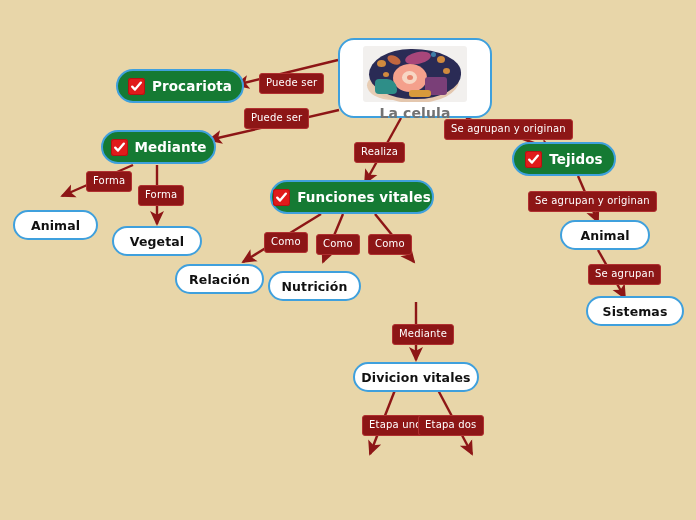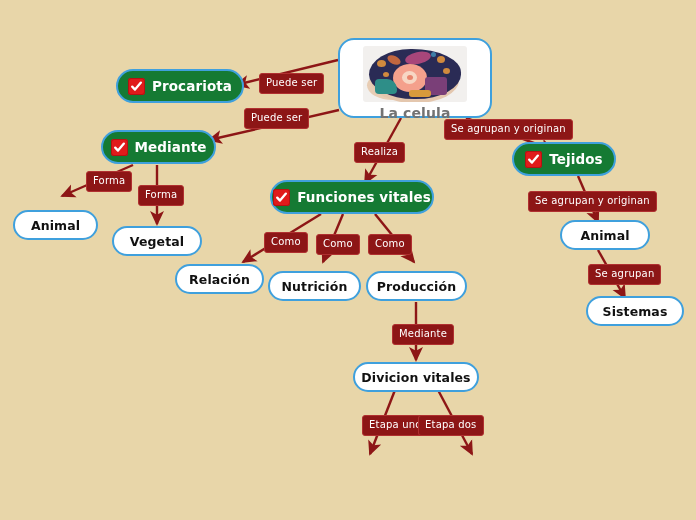--- a/index.html
+++ b/index.html
@@ -303,23 +303,20 @@
   </div>
 
   <div class="node plain" style="left:175px; top:264px; width:89px;">
     <span>Relación</span>
   </div>
 
   <div class="node plain" style="left:268px; top:271px; width:93px;">
     <span>Nutrición</span>
   </div>
 
-  <div class="node plain" style="left:366px; top:271px; width:101px;">
-    <span>Producción</span>
-  </div>
 
   <div class="node plain" style="left:560px; top:220px; width:90px;">
     <span>Animal</span>
   </div>
 
   <div class="node plain" style="left:586px; top:296px; width:98px;">
     <span>Sistemas</span>
   </div>
 
   <div class="node plain" style="left:353px; top:362px; width:126px;">

